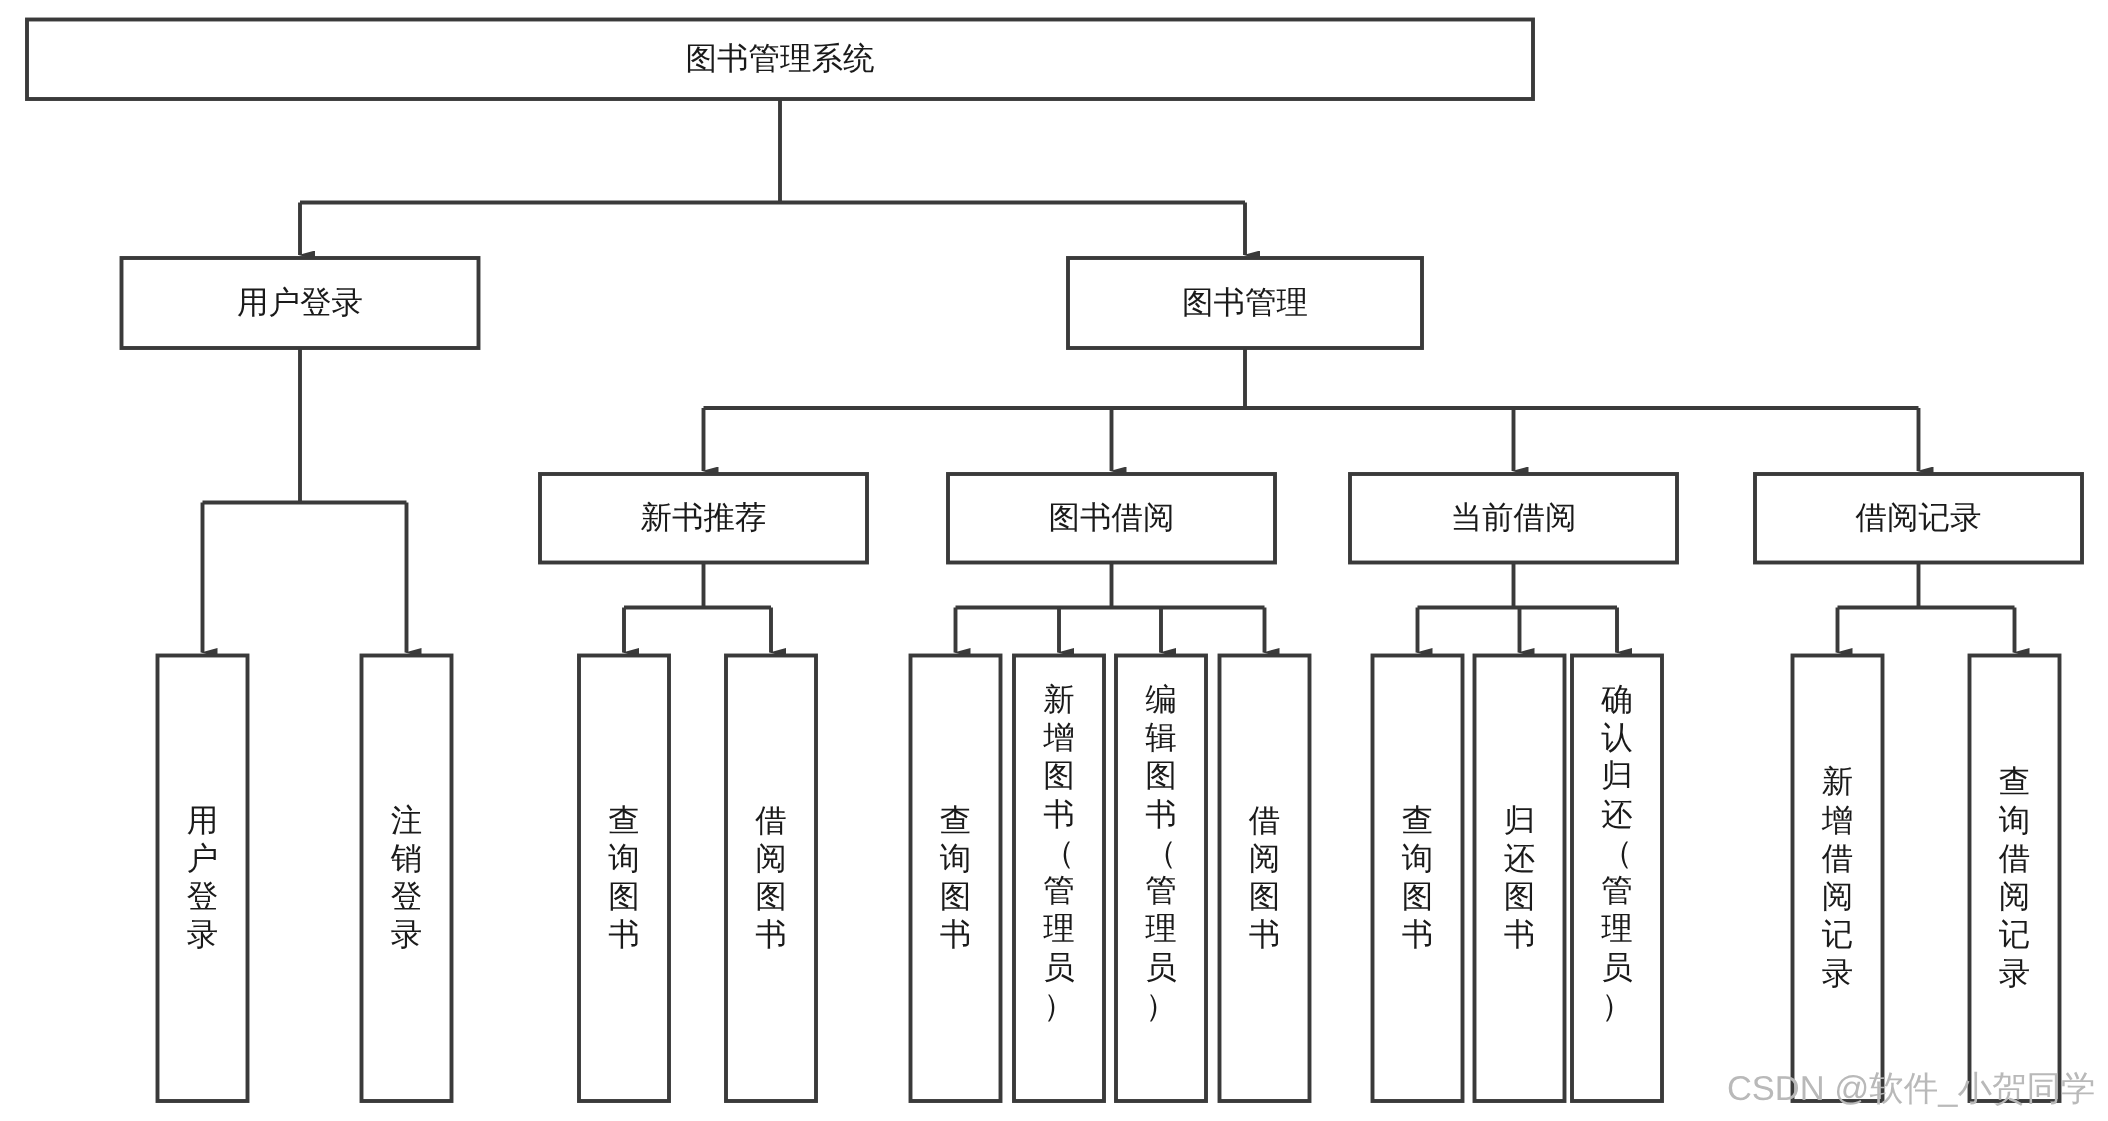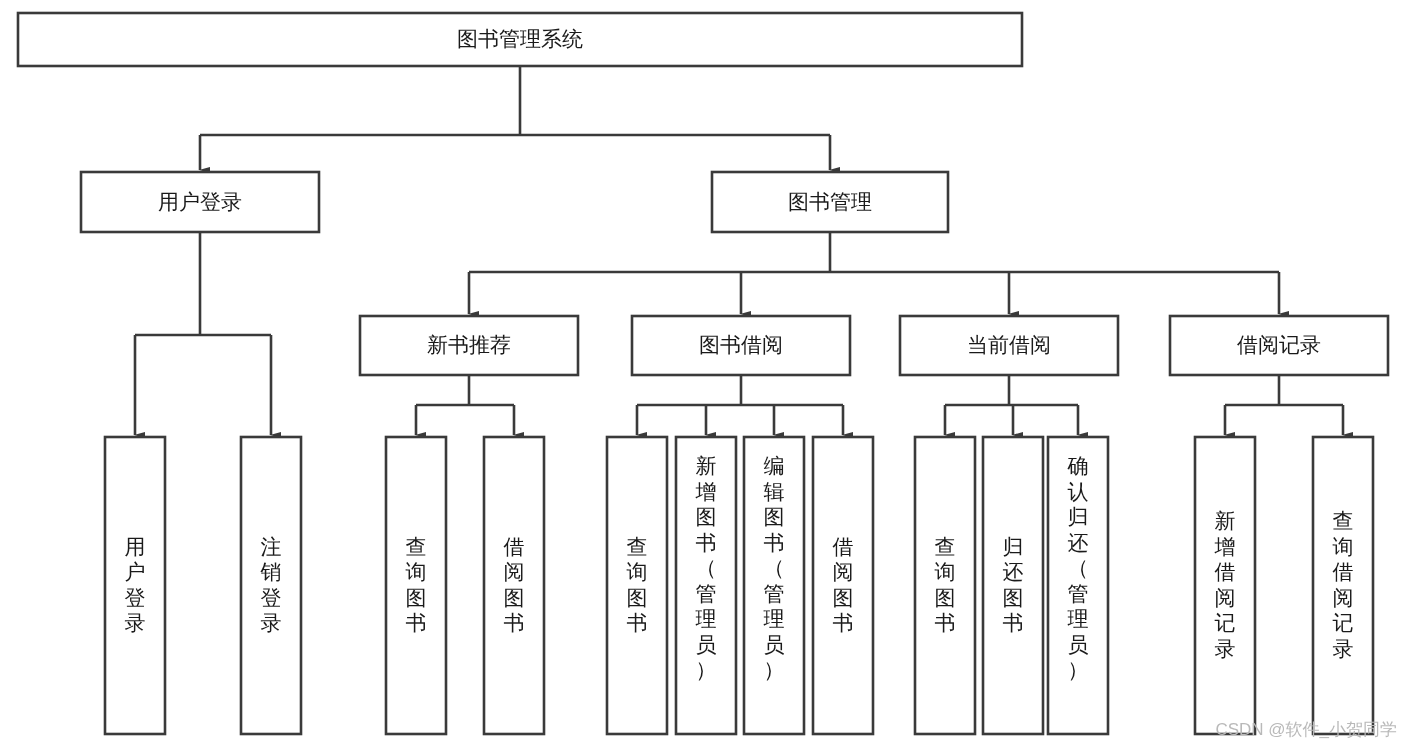--- a/index.html
+++ b/index.html
@@ -43,21 +43,21 @@
     font-family: "Liberation Sans", "DejaVu Sans", sans-serif;
     font-size: 21px;
     text-anchor: middle;
     dominant-baseline: middle;
   }
   .watermark {
     position: absolute;
     right: 8px;
     bottom: 6px;
     color: #b9b9b9;
-    font-size: 17px;
+    font-size: 23px;
     font-family: "Liberation Sans", "DejaVu Sans", sans-serif;
     white-space: nowrap;
     pointer-events: none;
     margin-left: 42px;
   }
 </style>
 </head>
 <body>
 
 <div id="diagram-root">

